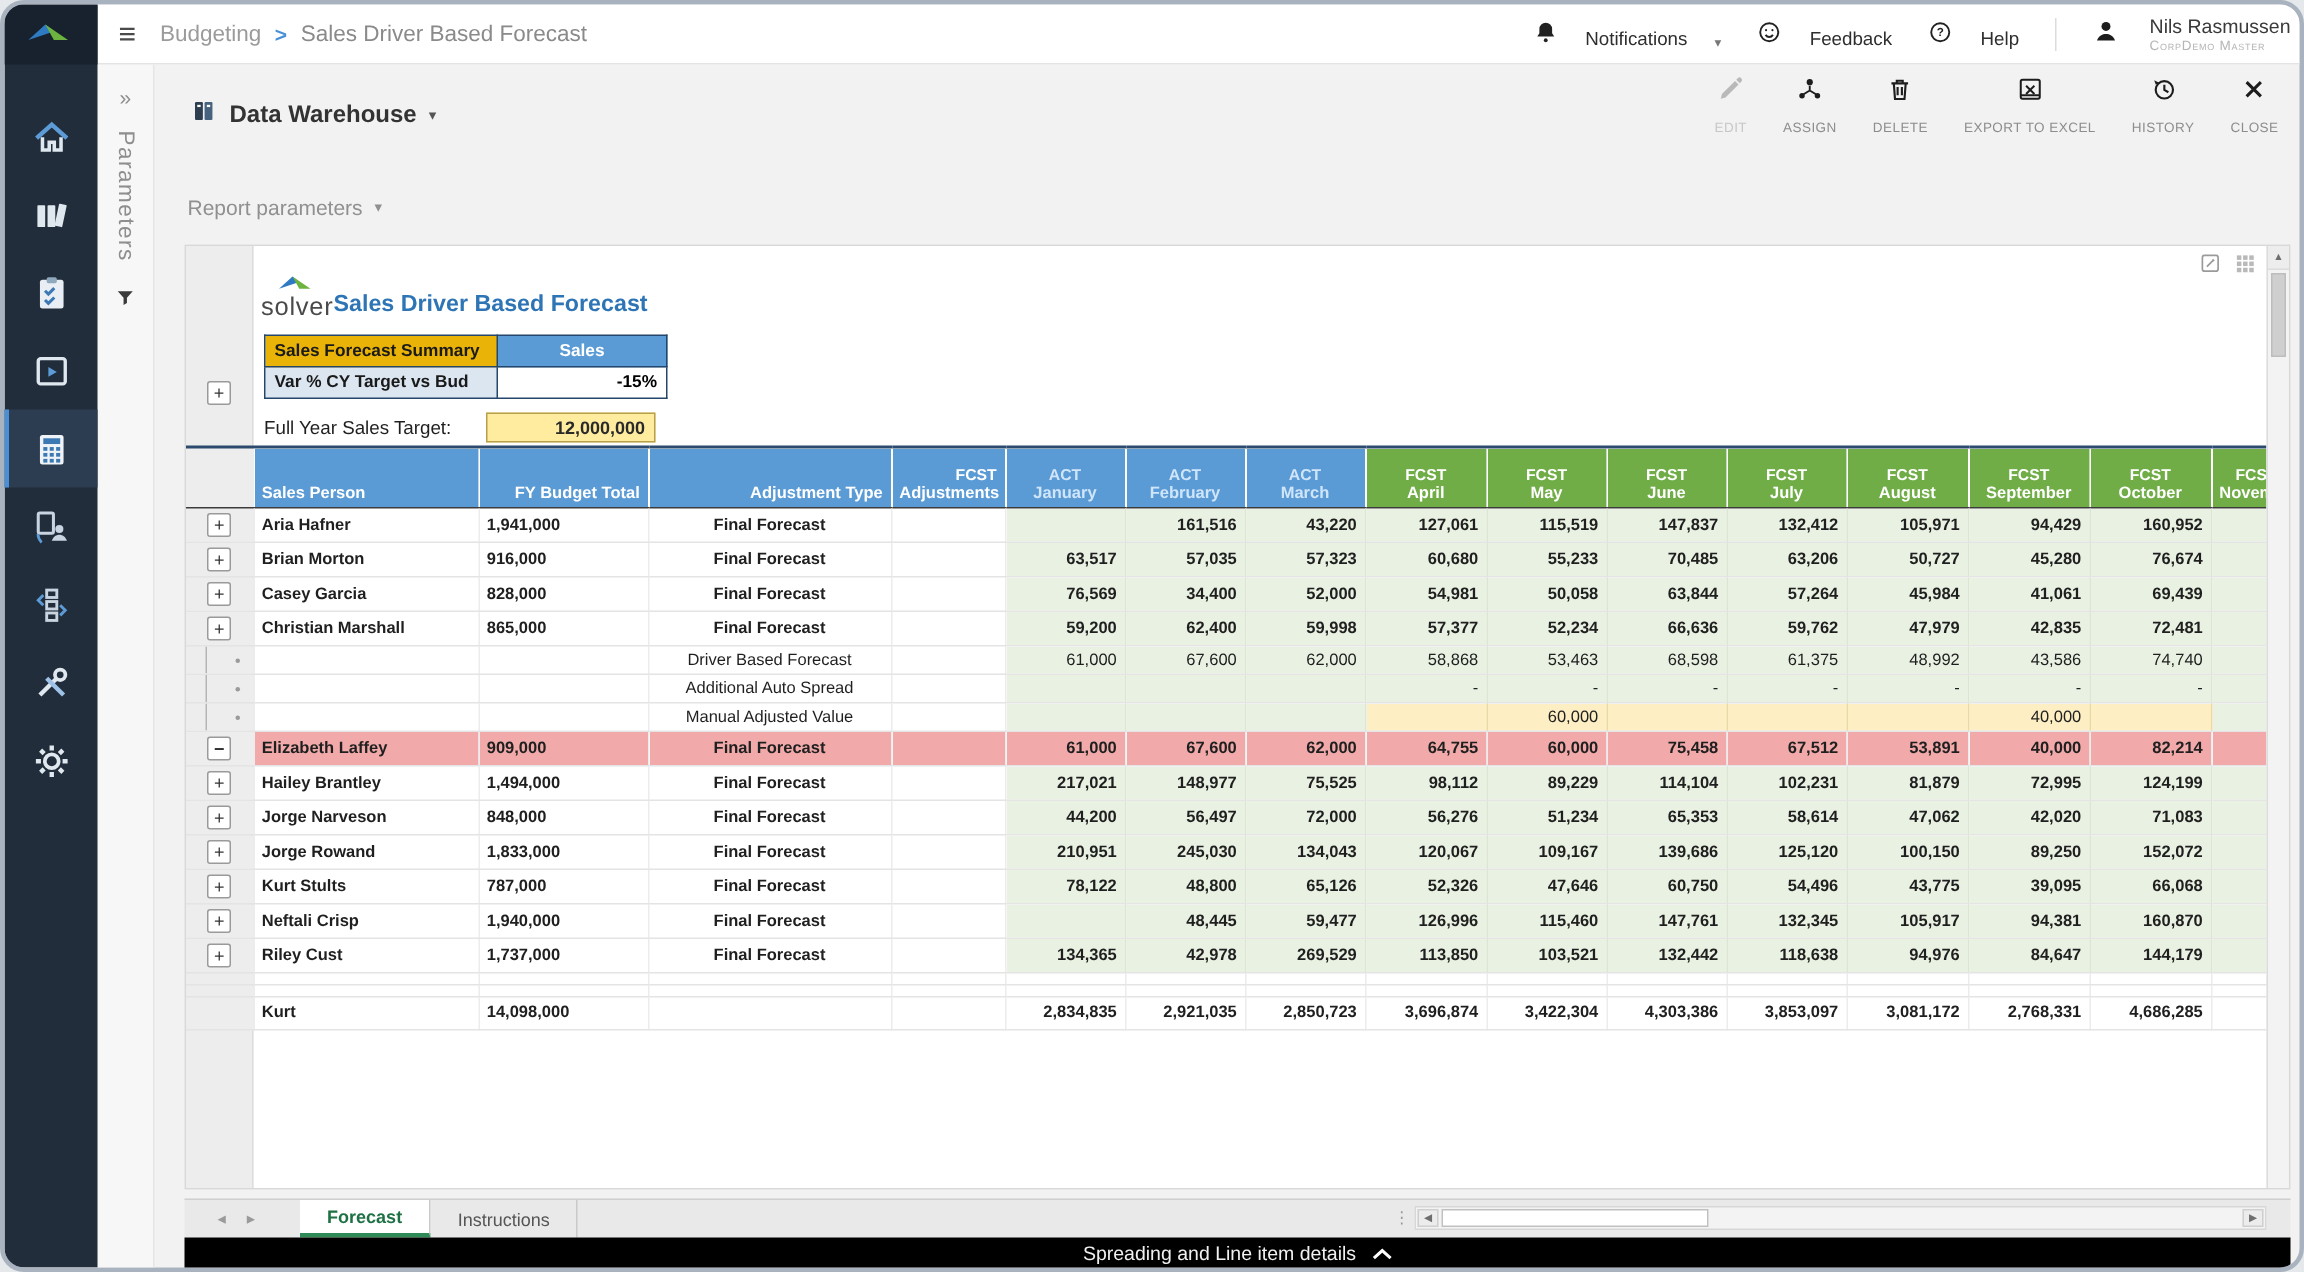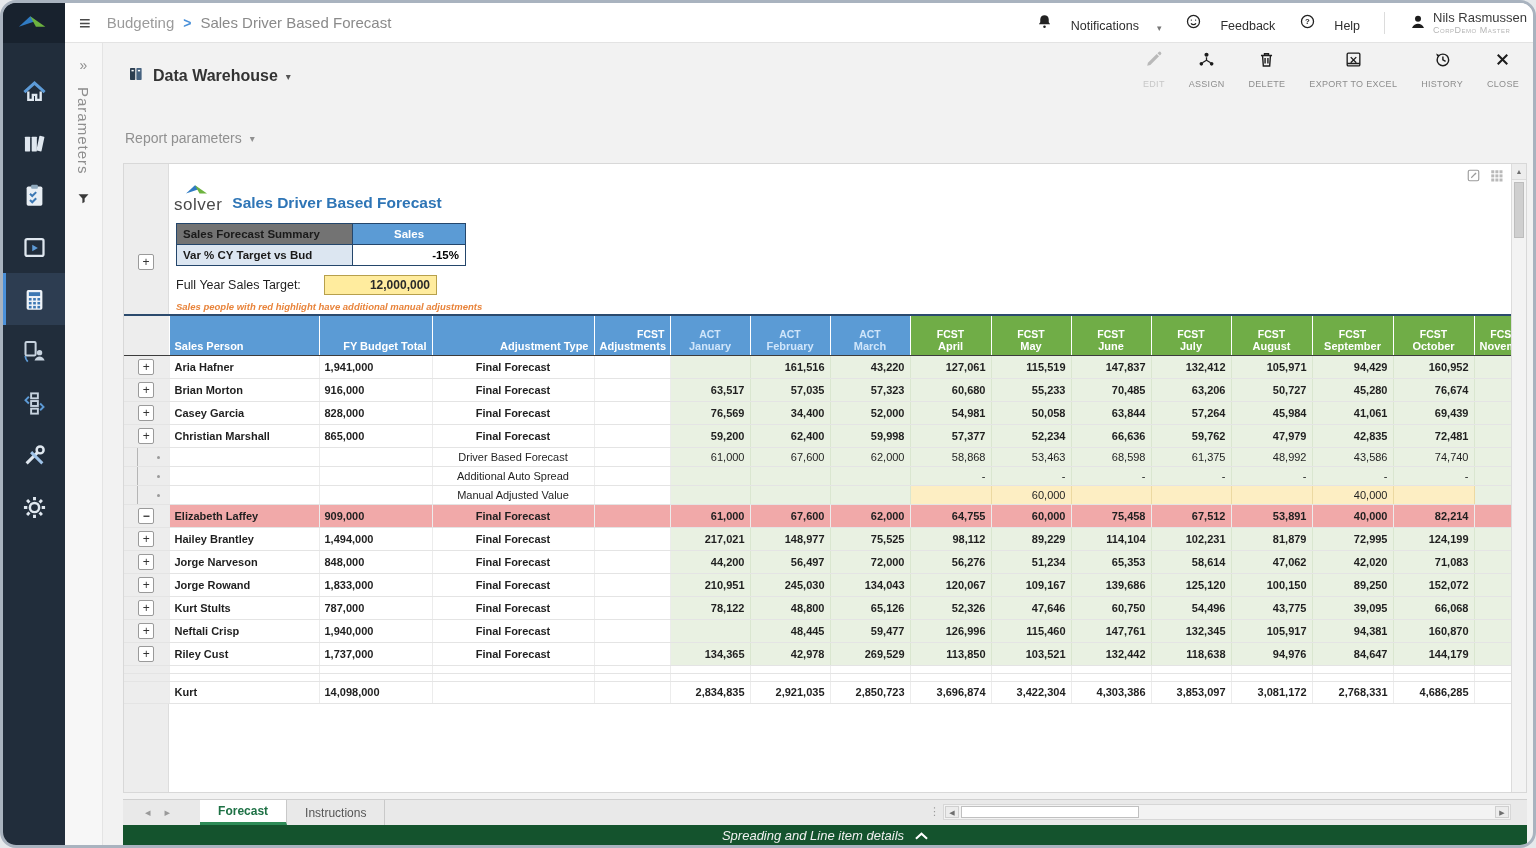--- a/index.html
+++ b/index.html
@@ -22,21 +22,21 @@
   .hamburger{font-size:20px;color:#4a4a4a;padding:0 16px 0 14px;cursor:pointer;line-height:1;}
   .crumbs{display:flex;align-items:center;gap:9px;font-size:15px;}
   .crumb1{color:#9b9b9b;}
   .crumb-sep{color:#4a90d9;font-size:14px;font-weight:700;}
   .crumb2{color:#8a8a8a;}
   .top-right{margin-left:auto;display:flex;align-items:center;gap:24px;padding-right:6px;}
   .top-item{display:flex;align-items:flex-end;gap:18px;font-size:12.5px;color:#2e2e2e;cursor:pointer;}
   .top-item svg{width:17px;height:17px;}
   .top-caret{font-size:9px;color:#777;}
   .top-divider{width:1px;height:22px;background:#dcdcdc;}
-  .user-block{display:flex;align-items:center;gap:6px;cursor:pointer;}
+  .user-block{display:flex;align-items:center;gap:20px;cursor:pointer;}
   .user-block svg{width:18px;height:18px;margin-top:2px;}
   .user-name{font-size:13px;color:#3a3a3a;line-height:14px;}
   .user-role{font-size:9px;color:#b5b5b5;font-variant:small-caps;letter-spacing:.5px;}
 
   
   .params-rail{position:absolute;left:62px;top:40px;width:38px;bottom:0;background:#f7f7f7;border-right:1px solid #e4e4e4;z-index:20;display:flex;flex-direction:column;align-items:center;padding-top:14px;}
   .rail-chev{color:#8e8e8e;font-size:14px;cursor:pointer;}
   .rail-label{writing-mode:vertical-rl;font-size:15px;color:#8e8e8e;margin-top:14px;letter-spacing:1px;}
   .rail-funnel{margin-top:16px;cursor:pointer;}
   .rail-funnel svg{width:15px;height:15px;}
@@ -55,28 +55,28 @@
   .rp-caret{font-size:10px;color:#909090;}
 
   
   .sheet{position:absolute;left:120px;top:160px;right:6px;bottom:52px;background:#fff;border:1px solid #d8d8d8;overflow:hidden;}
   .gutter-strip{position:absolute;left:0;top:0;bottom:0;width:45px;background:#ededed;border-right:1px solid #dddddd;}
   .corner-icons{position:absolute;right:22px;top:4px;display:flex;gap:8px;z-index:5;}
   .corner-icons span svg{width:15px;height:15px;}
   .summary-expander{position:absolute;left:14px;top:90px;z-index:5;}
   .exp{width:16px;height:16px;border:1px solid #9a9a9a;background:#fff;border-radius:2px;font-size:12px;line-height:14px;text-align:center;color:#333;cursor:pointer;}
   .sheet-inner{position:absolute;left:0;top:0;right:15px;bottom:0;overflow:hidden;}
-  .brandrow{margin:16px 0 0 50px;display:flex;align-items:flex-end;gap:10px;}
+  .brandrow{margin:16px 0 0 50px;display:flex;align-items:flex-end;}
   .solver-logo{display:flex;flex-direction:column;align-items:center;line-height:1;}
   .solver-logo svg{width:30px;height:12px;margin-bottom:-2px;}
   .solver-word{font-size:17px;color:#4a4a4a;letter-spacing:.5px;}
   .sheet-title{font-size:15.5px;font-weight:700;color:#2e75b6;padding-bottom:1px;}
   .summary{margin:10px 0 0 52px;border-collapse:collapse;font-size:11.5px;}
   .summary td{border:1px solid #24466b;height:21px;padding:0 6px;}
-  .summary .s-head-l{width:176px;background:#737373;font-weight:700;color:#1a1a1a;}
+  .summary .s-head-l{width:155px;background:#eab308;font-weight:700;color:#1a1a1a;}
   .summary .s-head-r{width:113px;background:#5b9bd5;color:#fff;font-weight:700;text-align:center;}
   .summary .s-row-l{background:#dce6f1;font-weight:700;color:#1a1a1a;}
   .summary .s-row-r{background:#fff;text-align:right;font-weight:700;}
   .target-row{margin:9px 0 0 52px;display:flex;align-items:center;font-size:12.5px;color:#1f1f1f;}
   .target-label{width:148px;}
   .target-input{width:113px;height:20px;background:#ffec9e;border:1px solid #b7a04c;text-align:right;padding:0 6px;font-size:12px;font-weight:600;line-height:18px;color:#2a2a2a;}
   .note{margin:6px 0 2px 52px;font-size:9.5px;font-style:italic;font-weight:600;color:#e8833a;}
 
   
   #fcst-table{border-collapse:collapse;table-layout:fixed;width:1410px;margin-top:2px;font-size:11px;}
@@ -123,21 +123,21 @@
   .tab.active{background:#fff;color:#1e7145;font-weight:700;border-bottom:3px solid #2e8b57;border-right:1px solid #c9c9c9;}
   .hsc-wrap{position:absolute;left:820px;right:16px;top:4px;height:16px;}
   .hsc-dots{position:absolute;left:-14px;top:1px;color:#9a9a9a;font-size:11px;}
   .hscroll{position:absolute;left:0;right:0;top:0;bottom:0;background:#f3f3f3;border:1px solid #d7d7d7;}
   .hs-btn{position:absolute;top:1px;width:14px;height:12px;background:#ececec;border:1px solid #cfcfcf;font-size:7px;color:#6e6e6e;text-align:center;line-height:12px;cursor:pointer;}
   .hs-left{left:1px;}
   .hs-right{right:1px;}
   .hs-thumb{position:absolute;left:17px;top:1px;width:178px;height:12px;background:#fff;border:1px solid #c0c0c0;cursor:grab;}
 
   
-  .bottombar{position:absolute;left:120px;right:6px;top:822px;height:21px;background:#14532d;display:flex;align-items:center;justify-content:center;gap:11px;z-index:15;cursor:pointer;font-style:italic;}
+  .bottombar{position:absolute;left:120px;right:6px;top:822px;height:21px;background:#000000;display:flex;align-items:center;justify-content:center;gap:11px;z-index:15;cursor:pointer;}
   .bottombar .bb-label{color:#f0f0f0;font-size:13px;}
   .bottombar svg{width:13px;height:8px;}
 </style>
 </head>
 <body>
 
 <div class="frame">
 
   <div class="sidebar">
     <div class="logo-block">
@@ -403,21 +403,20 @@
           <td class="s-row-r">-15%</td>
         </tr>
       </tbody>
         </table>
 
       <div class="target-row">
         <span class="target-label">Full Year Sales Target:</span>
         <span class="target-input">12,000,000</span>
       </div>
 
-      <div class="note">Sales people with red highlight have additional manual adjustments</div>
 
       <table id="fcst-table">
           <colgroup>
             <col style="width: 45px;">
             <col style="width: 150px;">
             <col style="width: 113px;">
             <col style="width: 162px;">
             <col style="width: 76px;">
             <col style="width: 80px;">
             <col style="width: 80px;">

